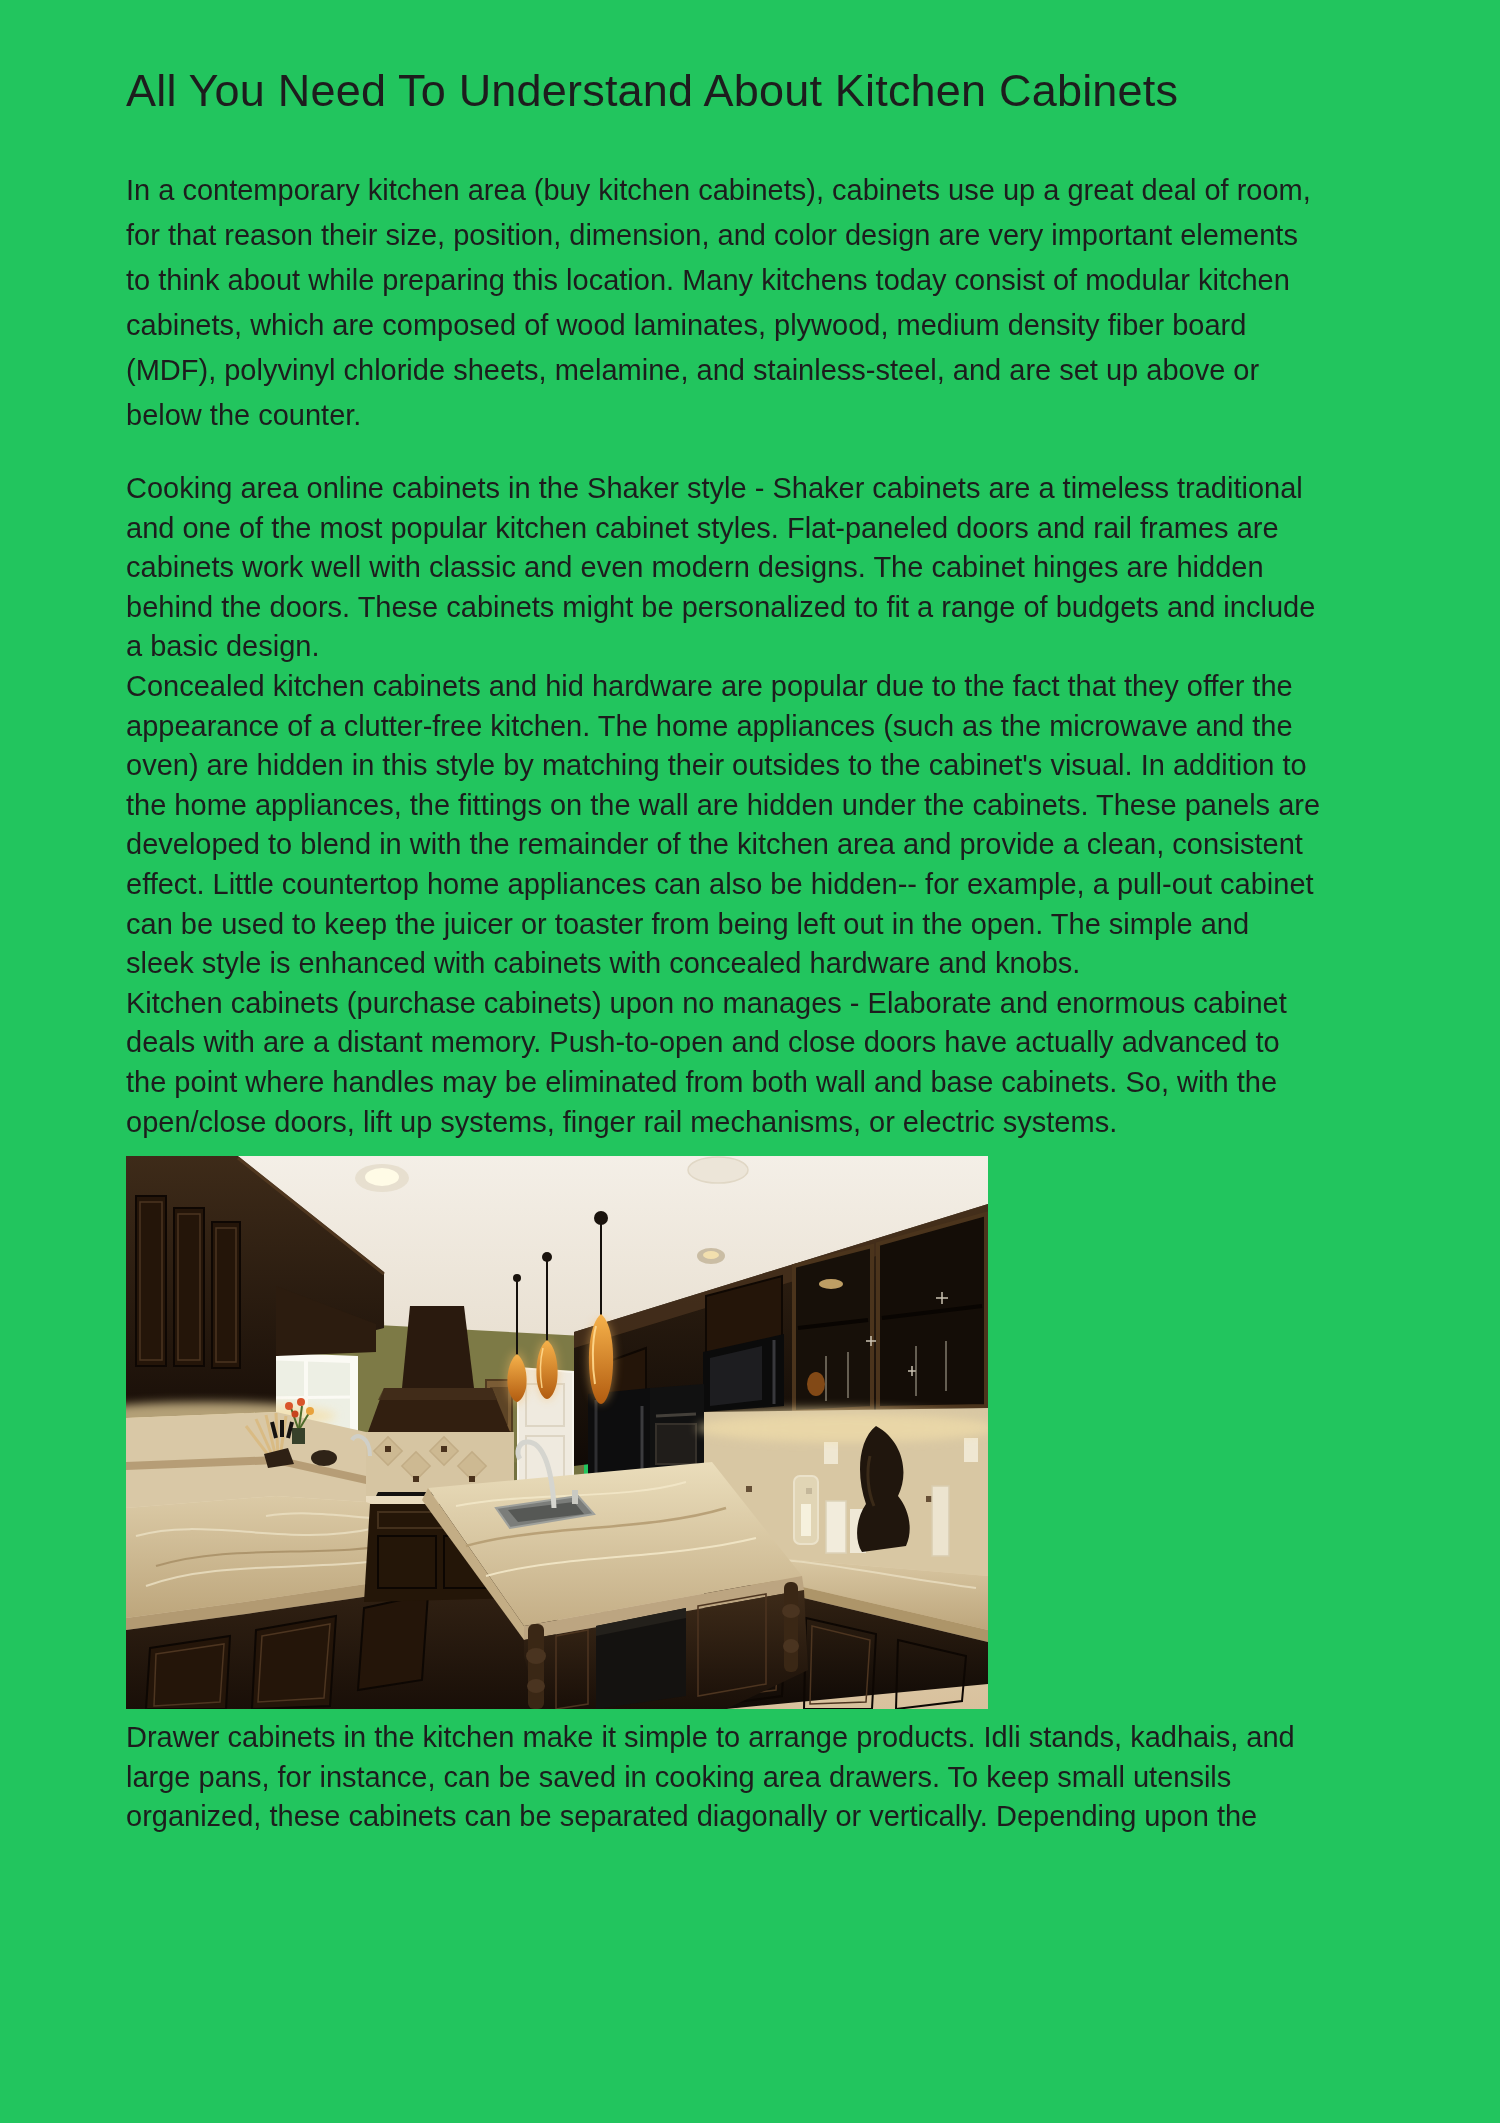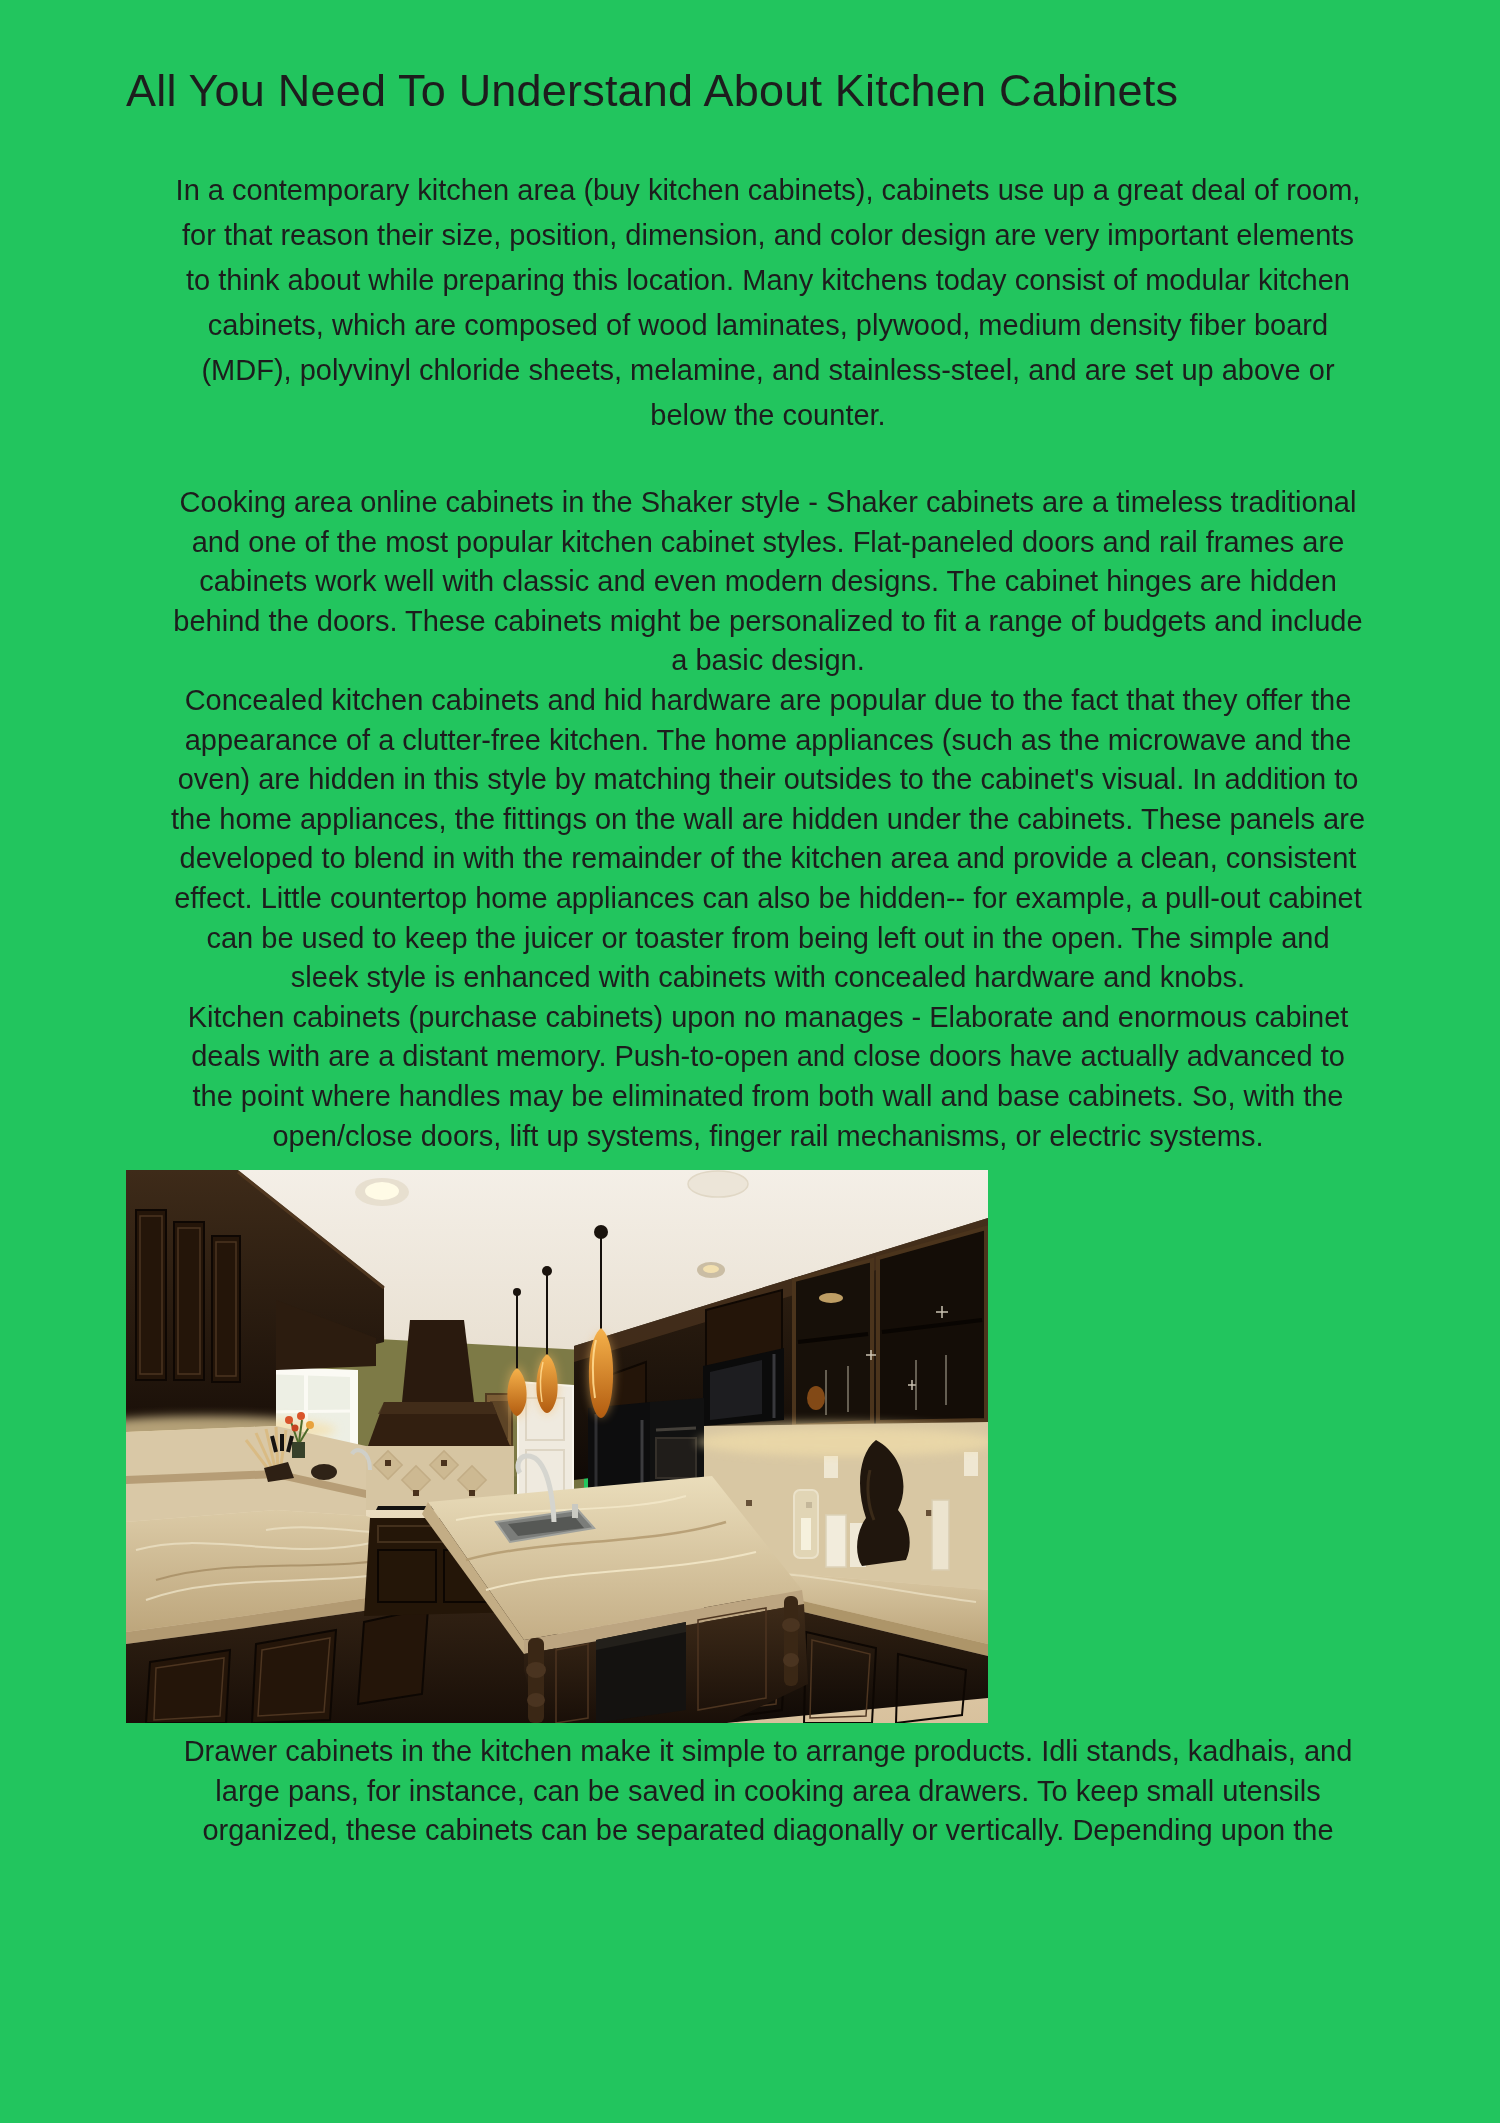--- a/index.html
+++ b/index.html
@@ -5,27 +5,27 @@
   html,body { margin:0; padding:0; background:#ffffff; }
   .page {
     position:relative; width:1500px; height:2123px; background:#22c55e;
     overflow:hidden; font-family:"Liberation Sans", sans-serif; color:#1d1d1d;
   }
   .content { margin:0 90px 0 126px; width:1284px; }
   h1.doc-title {
     margin:64px 0 0 0; font-size:45px; line-height:54px; font-weight:400;
     letter-spacing:0.2px; color:#1d1d1d;
   }
-  .para { font-size:29px;text-align:center; }
+  .para { font-size:29px; }
   .para .ln { white-space:nowrap; }
   .intro { margin-top:50px; line-height:45px; }
   h2.section-heading {
     margin:47px 0 0 0; font-size:34px; line-height:41px; font-weight:400; color:#1d1d1d;
   }
-  .body-block { margin-top:45px; }
+  .body-block { margin-top:31px; }
   .body-block .para { line-height:39.6px; }
   .figure { margin-top:14px; width:862px; height:553px; }
   .figure svg { display:block; width:862px; height:553px; }
   .closing { margin-top:9px; line-height:39.6px; }
 </style>
 </head>
 <body>
 
 <div class="page">
   <div class="content">

